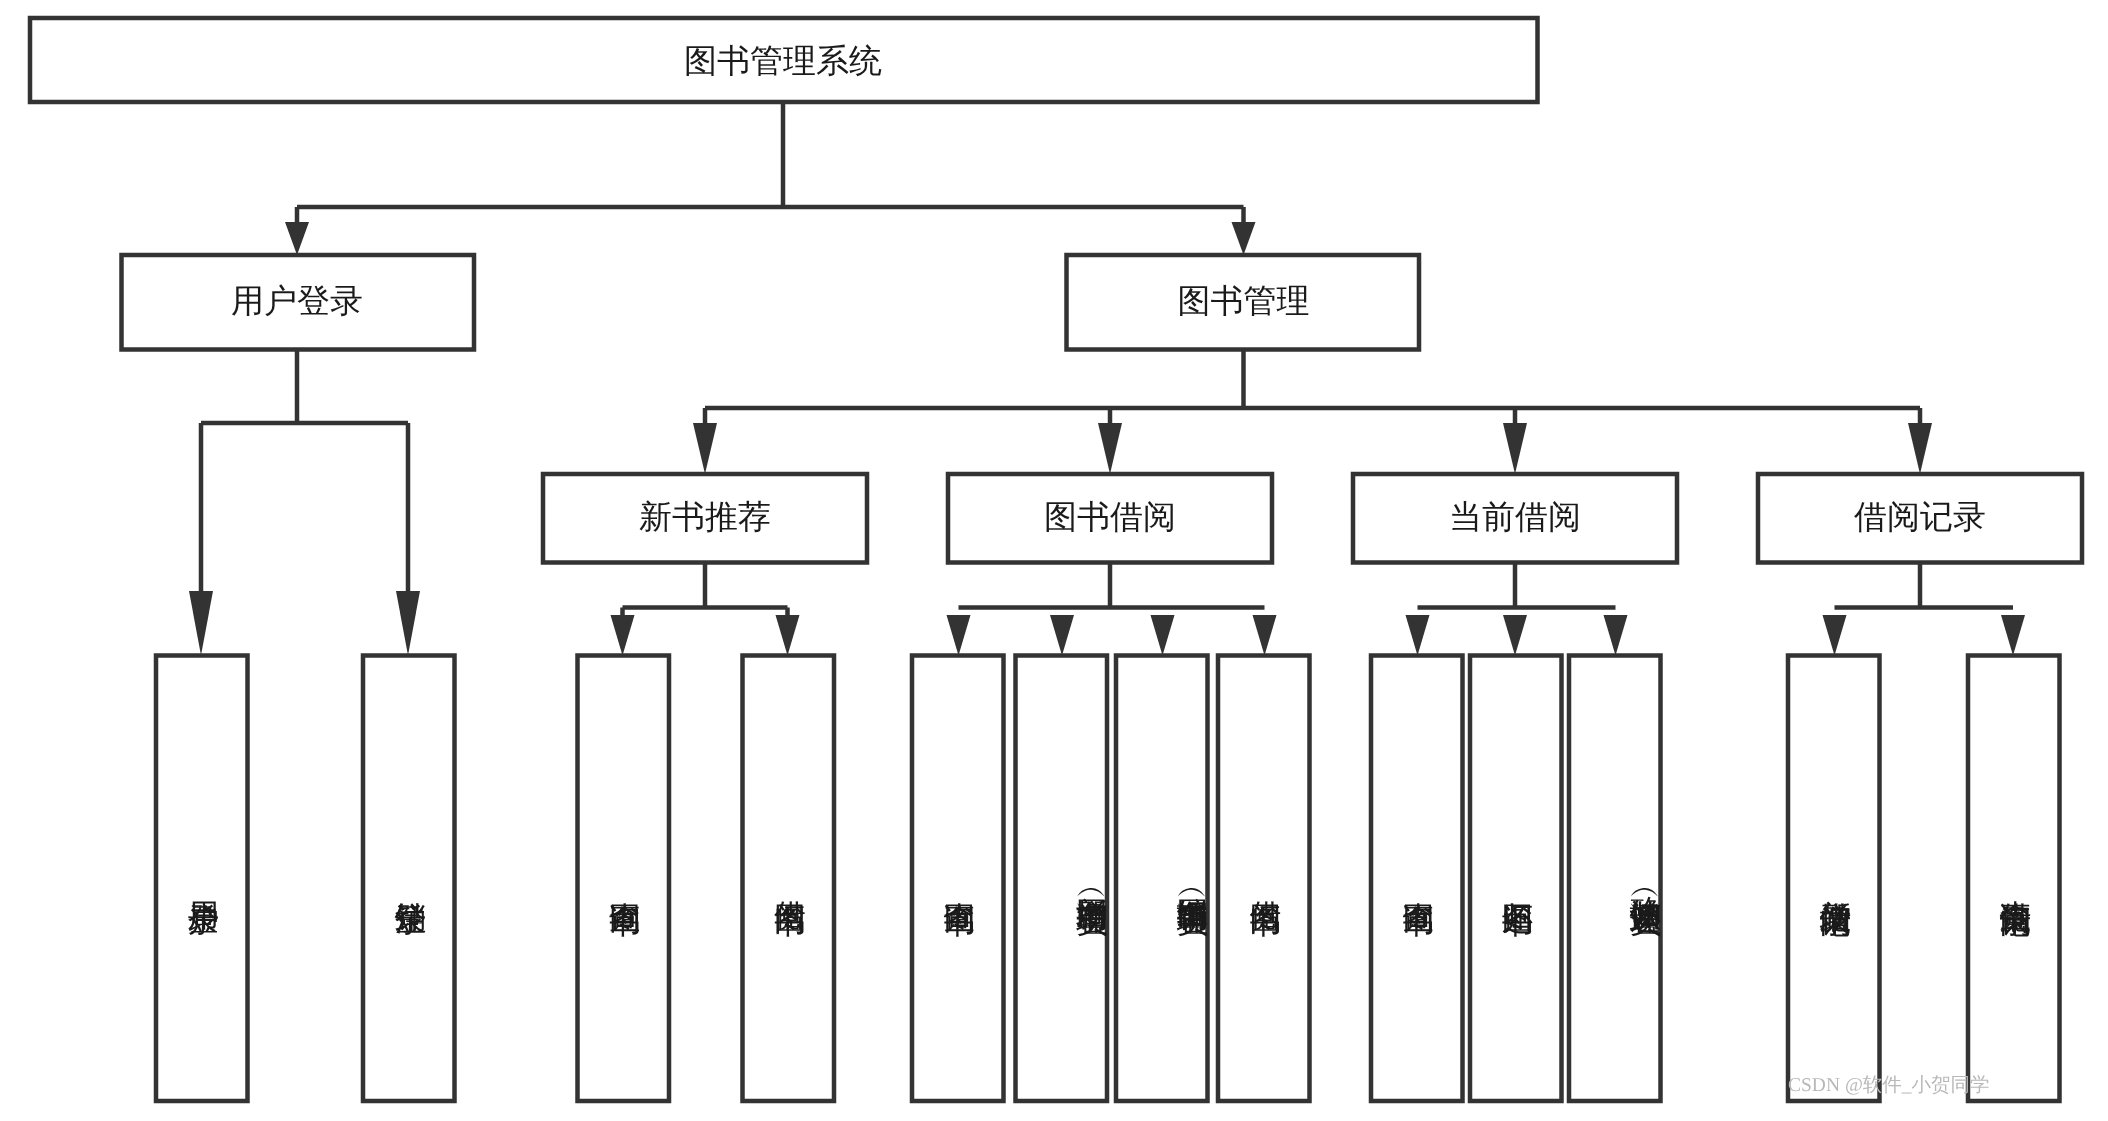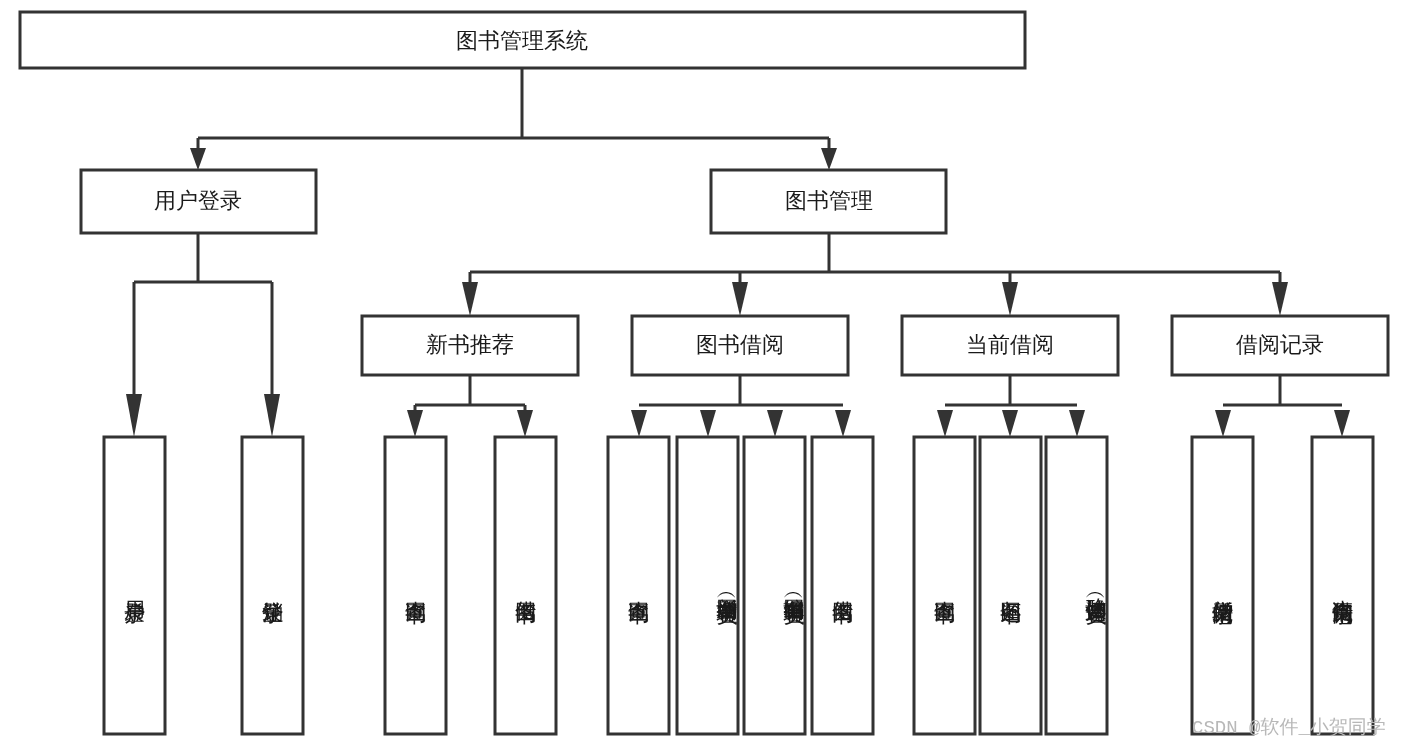--- a/index.html
+++ b/index.html
@@ -58,22 +58,22 @@
     color: #1a1a1a;
     letter-spacing: 1px;
     text-align: center;
     white-space: nowrap;
     pointer-events: none;
   }
   .watermark {
     position: absolute;
     left: 1192px;
     top: 714px;
-    font-family: Liberation Mono, monospace;
-    font-size: 19px;
+    font-family: Liberation Serif, serif;
+    font-size: 13px;
     color: #b8b8b8;
     white-space: nowrap;
   }
 </style>
 </head>
 <body>
 
 <div id="diagram-root">
 
   <svg class="flow" viewBox="0 0 1405 747">

